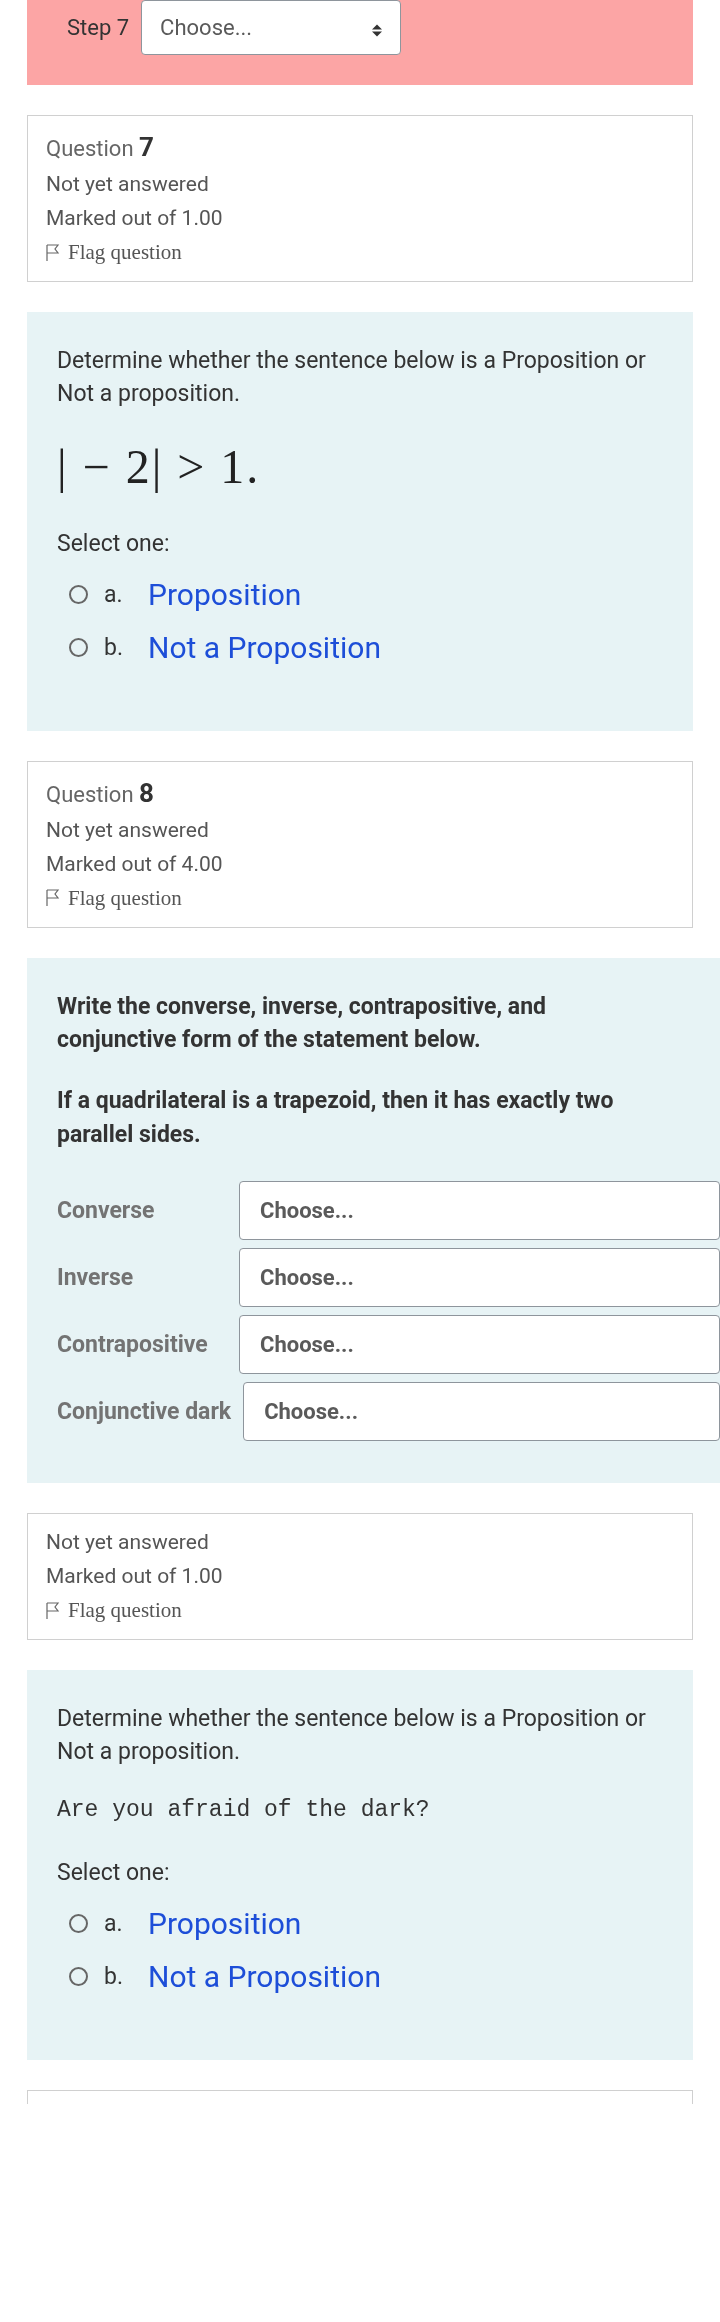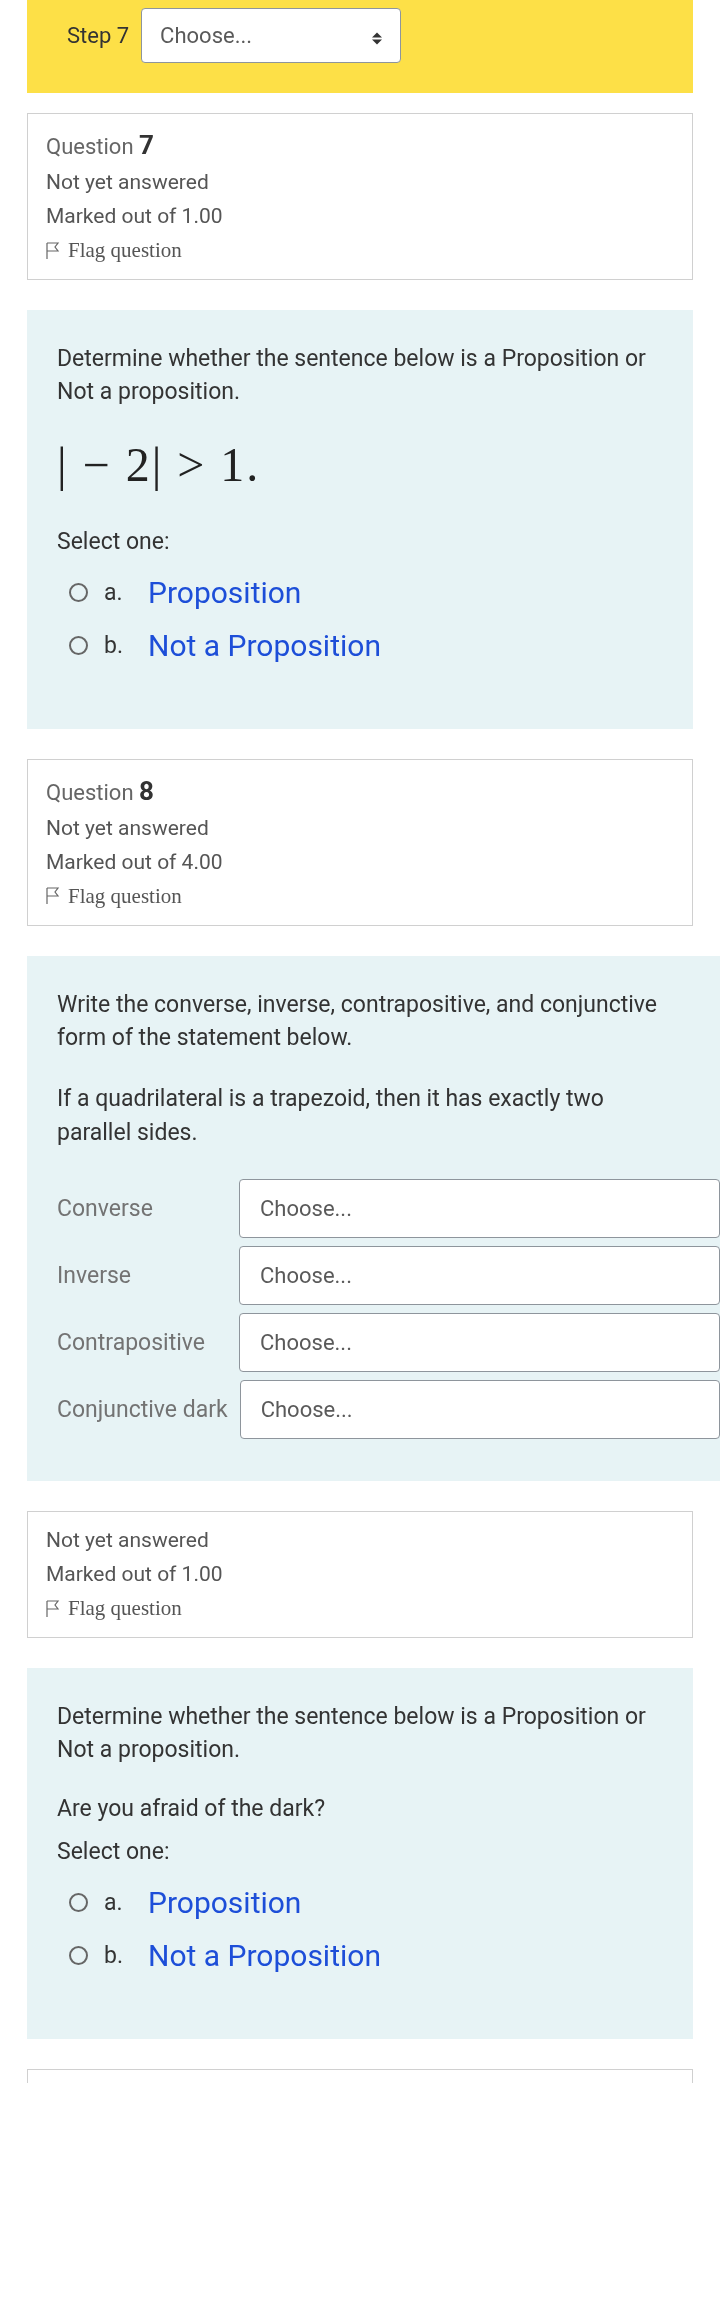--- a/index.html
+++ b/index.html
@@ -7,23 +7,23 @@
       margin: 0;
       padding: 0;
     }
     body {
       font-family: -apple-system, BlinkMacSystemFont, "Segoe UI", Roboto, Helvetica, Arial, sans-serif;
       background: #ffffff;
       color: #333;
       width: 720px;
     }
     .question-content-top {
-      background: #fde047;
-      padding: 8px 40px 30px 40px;
-      margin: 0 27px 20px 27px;
+      background: #fca5a5;
+      padding: 0 40px 30px 40px;
+      margin: 0 27px 30px 27px;
     }
     .step-row {
       display: flex;
       align-items: center;
       gap: 12px;
       padding-top: 0;
     }
     .step-label {
       font-size: 22px;
       color: #333;
@@ -177,21 +177,22 @@
       min-width: 300px;
     }
     .question-body-wide {
       background: #e7f3f5;
       margin: 30px 0 30px 27px;
       padding: 32px 30px 34px 30px;
     }
     .sentence {
       font-size: 23px;
       color: #333;
-      margin-bottom: 16px;
+      margin-bottom: 36px;
+      font-family: Liberation Mono, monospace;
     }
     .partial-border {
       border-top: 1px solid #d0d0d0;
       border-left: 1px solid #d0d0d0;
       border-right: 1px solid #d0d0d0;
       margin: 0 27px;
       height: 14px;
     }
   </style>
 </head>
@@ -243,21 +244,21 @@
   <div class="q-status">Not yet answered</div>
   <div class="q-marked">Marked out of 4.00</div>
   <div class="q-flag">
     <svg class="flag-icon" viewBox="0 0 14 18">
         <path d="M1 1 L1 17 M1 1 L12 1 L9 5 L12 9 L1 9" fill="none" stroke="#666" stroke-width="1.2"></path>
       </svg>
     <span>Flag question</span>
   </div>
 </div>
 
-<div class="question-body-wide" style="padding-right:0;">
+<div class="question-body-wide" style="padding-right:0;font-weight:bold;">
   <div class="prompt" style="padding-right:60px;">Write the converse, inverse, contrapositive, and conjunctive form of the statement below.</div>
   <div class="statement" style="padding-right:60px;">If a quadrilateral is a trapezoid, then it has exactly two parallel sides.</div>
   <div class="form-table">
     <div class="form-row">
       <span class="form-label">Converse</span>
       <div class="form-select"><span>Choose...</span></div>
     </div>
     <div class="form-row">
       <span class="form-label">Inverse</span>
       <div class="form-select"><span>Choose...</span></div>

